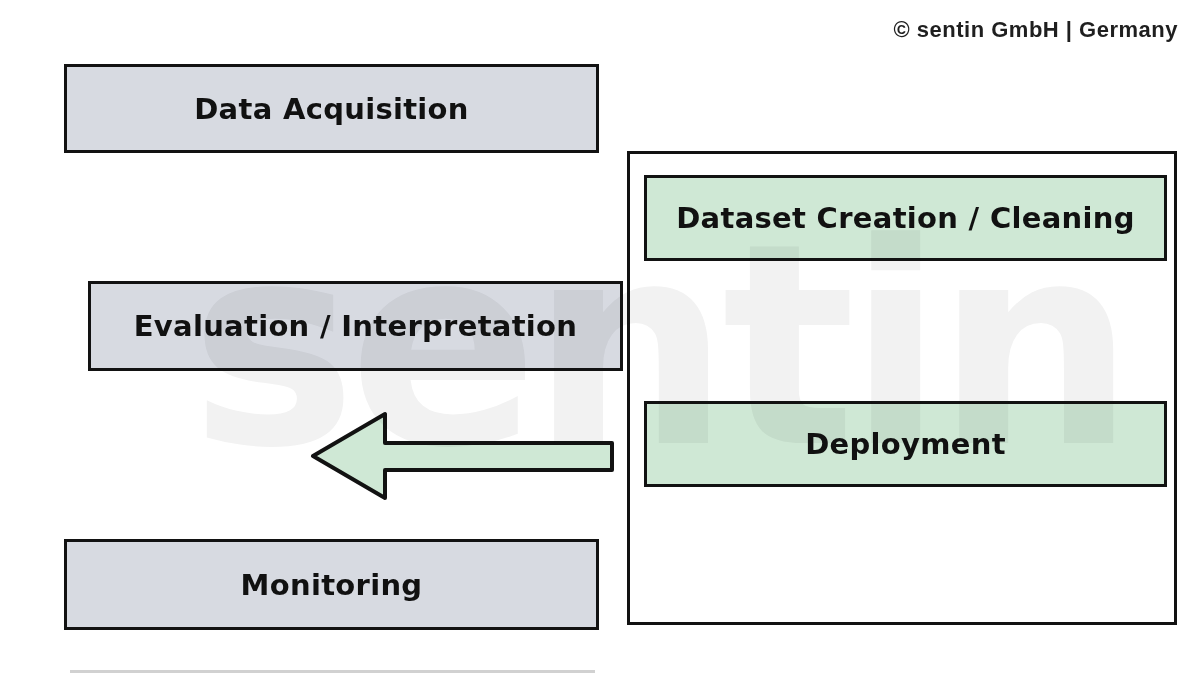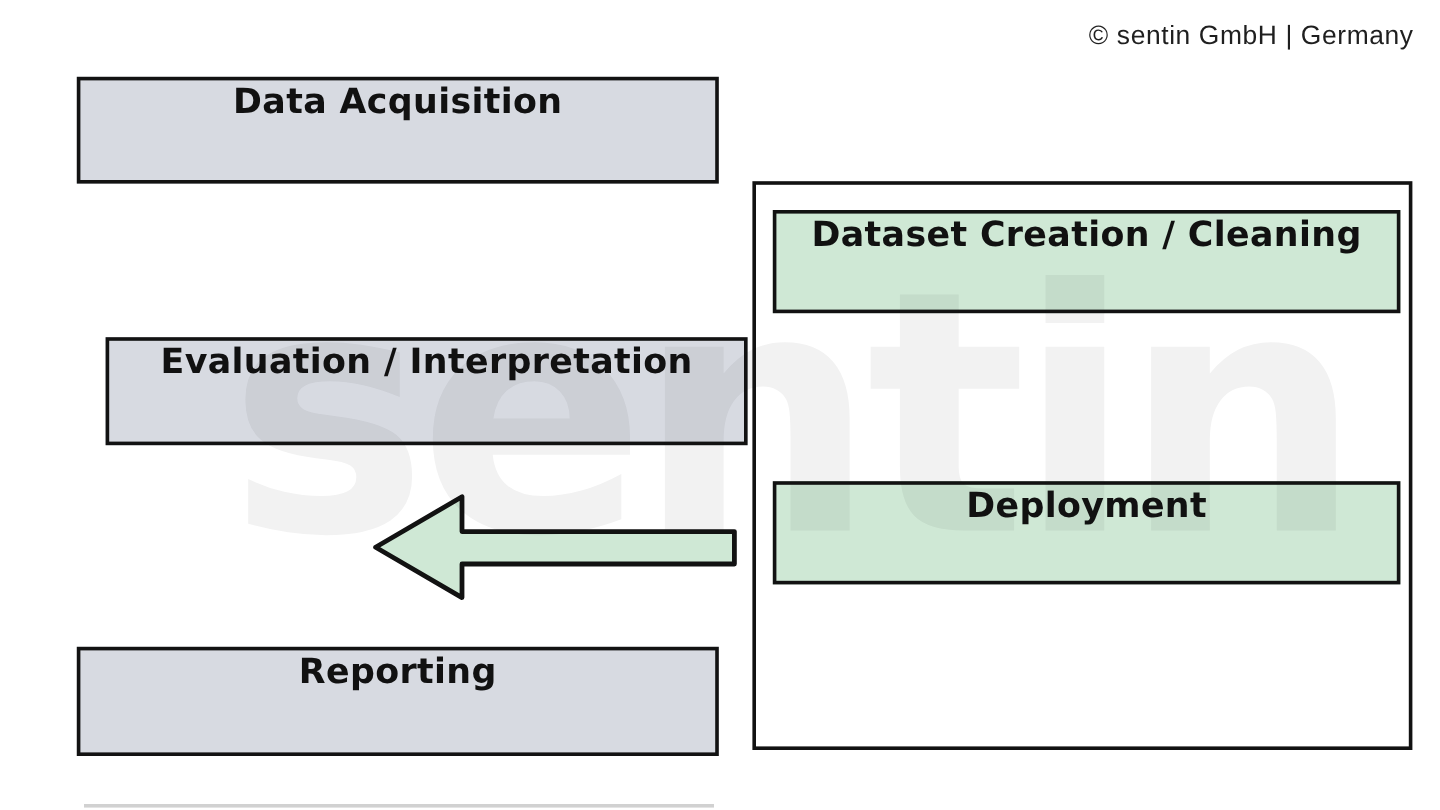--- a/index.html
+++ b/index.html
@@ -16,33 +16,33 @@
     font-family: "DejaVu Sans", "Liberation Sans", sans-serif;
   }
 
   
   .copyright {
     position: absolute;
     top: 17px;
     right: 22px;
     font-family: "Liberation Sans", sans-serif;
     font-size: 22px;
-    font-weight: 400;
+    font-weight: 700;
     letter-spacing: 0.5px;
     color: #1f1f1f;
     z-index: 2;
   }
 
   
   .dbox {
     position: absolute;
     box-sizing: border-box;
     border: 3px solid #121212;
     display: flex;
-    align-items: flex-start;
+    align-items: center;
     justify-content: center;
     text-align: center;
     font-weight: 700;
     font-size: 29px;
     color: #111111;
     letter-spacing: 0.3px;
     z-index: 1;
   }
   .gray  { background: #d7dae1; }
   .green { background: #cfe8d5; }
@@ -118,21 +118,21 @@
 
   <div class="copyright">© sentin GmbH | Germany</div>
 
   <div class="dbox gray lbox lbox-0">
     <span>Data Acquisition</span>
   </div>
   <div class="dbox gray lbox lbox-2">
     <span>Evaluation / Interpretation</span>
   </div>
   <div class="dbox gray lbox lbox-3">
-    <span>Reporting</span>
+    <span>Monitoring</span>
   </div>
 
   <div class="rcontainer">
     <div class="dbox green rbox rbox-0">
       <span>Dataset Creation / Cleaning</span>
     </div>
     <div class="dbox green rbox rbox-2">
       <span>Deployment</span>
     </div>
   </div>

